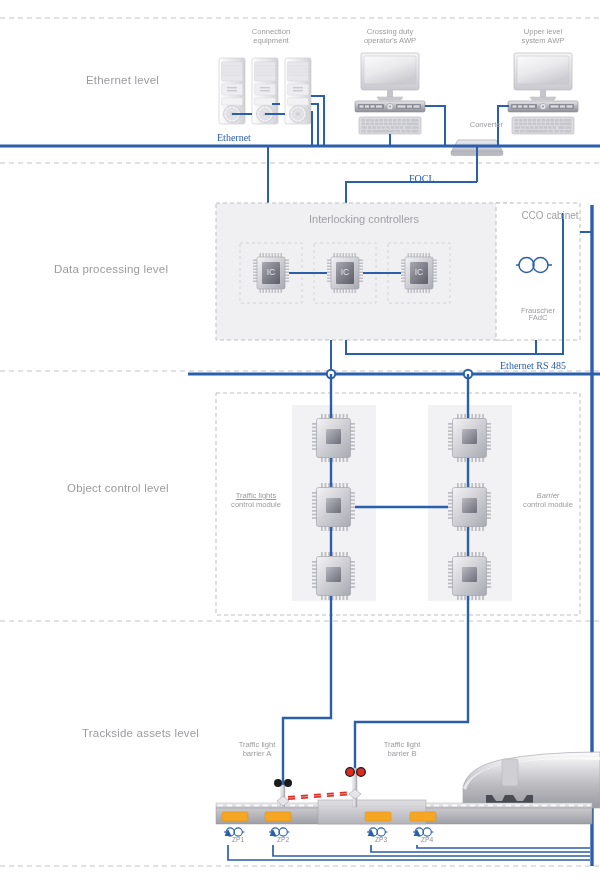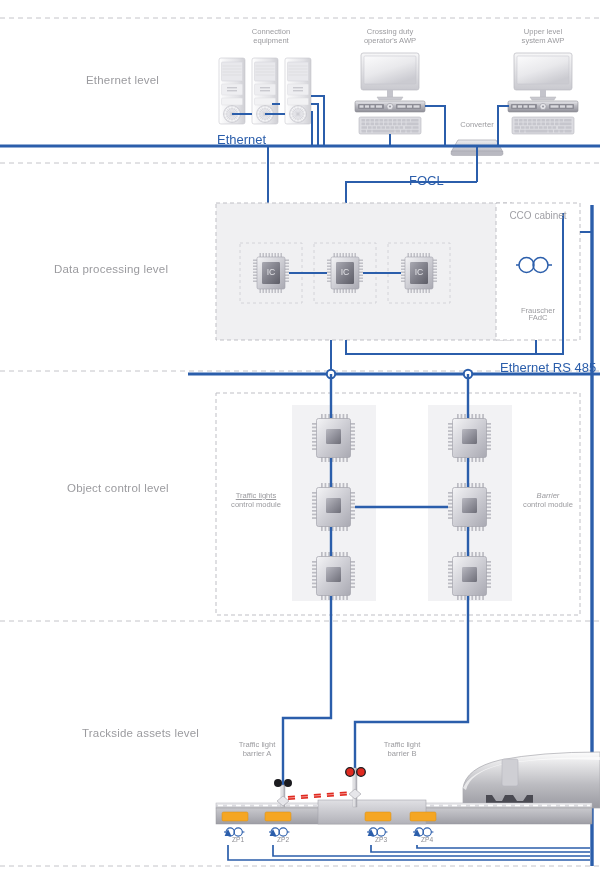--- a/index.html
+++ b/index.html
@@ -4,21 +4,21 @@
 <style>
   html,body{margin:0;padding:0;background:#ffffff;}
   body{width:600px;height:879px;position:relative;overflow:hidden;
        font-family:"Liberation Sans",sans-serif;}
   #stage{position:absolute;left:0;top:0;width:600px;height:879px;}
   svg#diagram{position:absolute;left:0;top:0;width:600px;height:879px;display:block;}
   .lvl-label{position:absolute;color:#9b9b9f;font-size:11.5px;letter-spacing:.2px;
              white-space:nowrap;}
   .cap{position:absolute;color:#9b9b9f;font-size:7.6px;text-align:center;
        line-height:9.4px;white-space:nowrap;}
-  .netlbl{position:absolute;color:#2b5eab;font-size:13px;white-space:nowrap;}
+  .netlbl{position:absolute;color:#2b5eab;font-size:10px;white-space:nowrap;font-family:Liberation Serif, serif;}
   .boxlbl{position:absolute;color:#a8a8ad;white-space:nowrap;}
   .zp{position:absolute;color:#8e8e93;font-size:6.6px;white-space:nowrap;}
 </style>
 </head>
 <body>
 
 <div id="stage">
 
   <svg id="diagram" viewBox="0 0 600 879">
     <defs>
@@ -451,28 +451,29 @@
 
   <div class="cap" style="left:231px;top:27px;width:80px;">Connection</div>
   <div class="cap" style="left:231px;top:36px;width:80px;">equipment</div>
 
   <div class="cap" style="left:350px;top:27px;width:80px;">Crossing duty</div>
   <div class="cap" style="left:350px;top:36px;width:80px;">operator's AWP</div>
 
   <div class="cap" style="left:503px;top:27px;width:80px;">Upper level</div>
   <div class="cap" style="left:503px;top:36px;width:80px;">system AWP</div>
 
-  <div class="cap" style="left:437px;top:120px;width:80px;">Converter</div>
+  <div class="cap" style="left:423px;top:120px;width:80px;text-align:right;">Converter</div>
 
   <div class="netlbl" style="left:217px;top:132px;">Ethernet</div>
 
   <div class="netlbl" style="left:388px;top:173px;margin-left:21px;">FOCL</div>
 
-
-  <div class="boxlbl" style="left:496px;top:210px;width:84px;text-align:center;font-size:10px;color:#a0a0a6;">CCO cabinet</div>
+  <div class="boxlbl" style="left:216px;top:213px;width:296px;text-align:center;font-size:11px;color:#a0a0a6;">Interlocking controllers</div>
+
+  <div class="boxlbl" style="left:496px;top:210px;width:84px;text-align:center;font-size:10px;color:#a0a0a6;padding-left:12px;">CCO cabinet</div>
   <div class="cap" style="left:496px;top:297px;width:84px;margin-top:16px;">FAdC</div>
   <div class="cap" style="left:496px;top:306px;width:84px;">Frauscher</div>
 
   <div style="position:absolute;left:253px;top:267px;width:36px;text-align:center;color:#e2e2e6;font-size:8.6px;">IC</div>
   <div style="position:absolute;left:327px;top:267px;width:36px;text-align:center;color:#e2e2e6;font-size:8.6px;">IC</div>
   <div style="position:absolute;left:401px;top:267px;width:36px;text-align:center;color:#e2e2e6;font-size:8.6px;">IC</div>
 
   <div class="netlbl" style="left:500px;top:360px;">Ethernet RS 485</div>
 
   <div class="cap" style="left:218px;top:491px;width:76px;text-decoration:underline;">Traffic lights</div>

